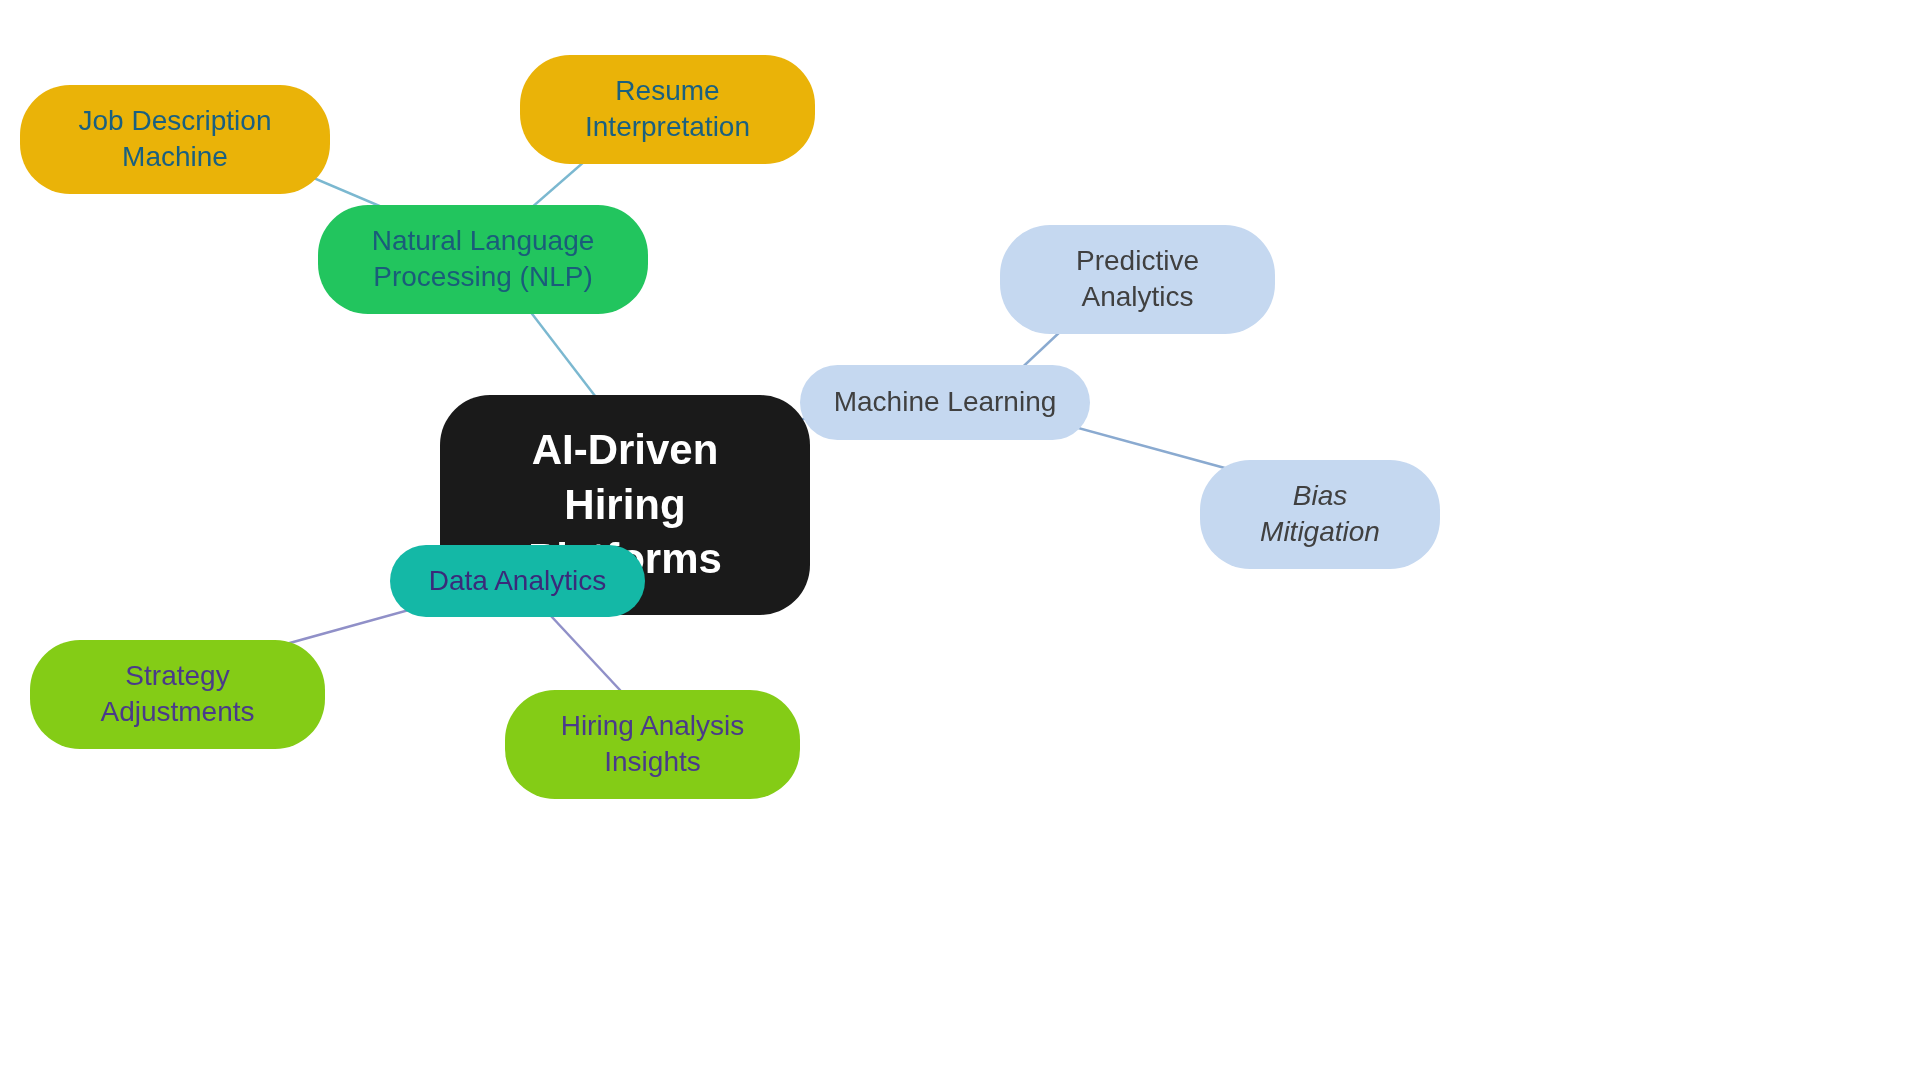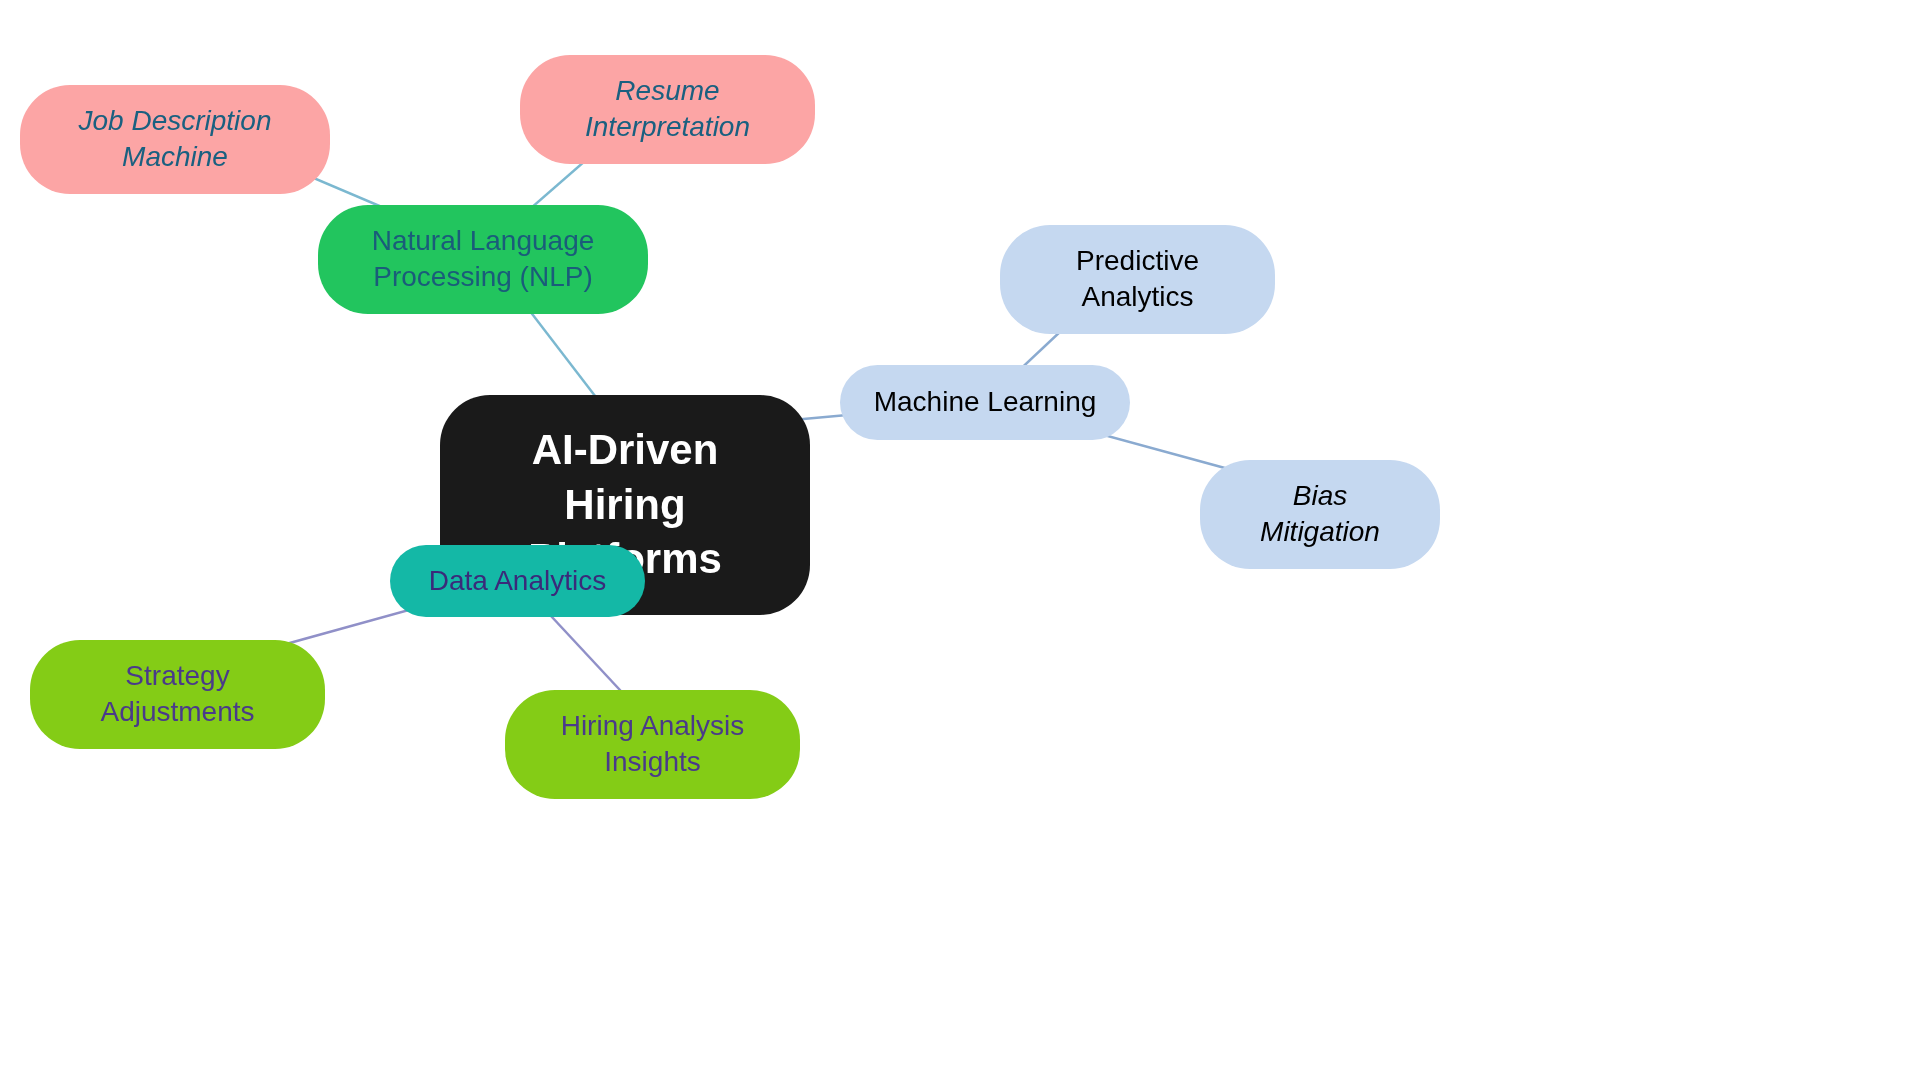--- a/index.html
+++ b/index.html
@@ -52,29 +52,28 @@
     }
 
     
     .node-nlp {
       background: #22c55e;
       color: #1a5c7a;
     }
 
     
     .node-light-blue {
-      background: #fca5a5;
+      background: #eab308;
       color: #1a6080;
-      font-style: italic;
     }
 
     
     .node-blue-gray {
       background: #c5d8f0;
-      color: #000000;
+      color: #404040;
     }
 
     
     .node-purple {
       background: #14b8a6;
       color: #3a2a7a;
     }
 
     
     .node-light-purple {
@@ -106,21 +105,21 @@
 </div>
 
 <div class="node node-light-blue" id="node-resume" style="left: 520px; top: 55px; width: 295px; min-height: 68px;">
   <span class="node-label">Resume Interpretation</span>
 </div>
 
 <div class="node node-light-blue" id="node-jobDesc" style="left: 20px; top: 85px; width: 310px; min-height: 68px;">
   <span class="node-label">Job Description Machine</span>
 </div>
 
-<div class="node node-blue-gray" id="node-machineLearning" style="left: 840px; top: 365px; width: 290px; min-height: 75px;">
+<div class="node node-blue-gray" id="node-machineLearning" style="left: 800px; top: 365px; width: 290px; min-height: 75px;">
   <span class="node-label">Machine Learning</span>
 </div>
 
 <div class="node node-blue-gray" id="node-predictiveAnalytics" style="left: 1000px; top: 225px; width: 275px; min-height: 68px;">
   <span class="node-label">Predictive Analytics</span>
 </div>
 
 <div class="node node-blue-gray" id="node-biasMitigation" style="left: 1200px; top: 460px; width: 240px; min-height: 68px; font-style: italic;">
   <span class="node-label">Bias Mitigation</span>
 </div>

